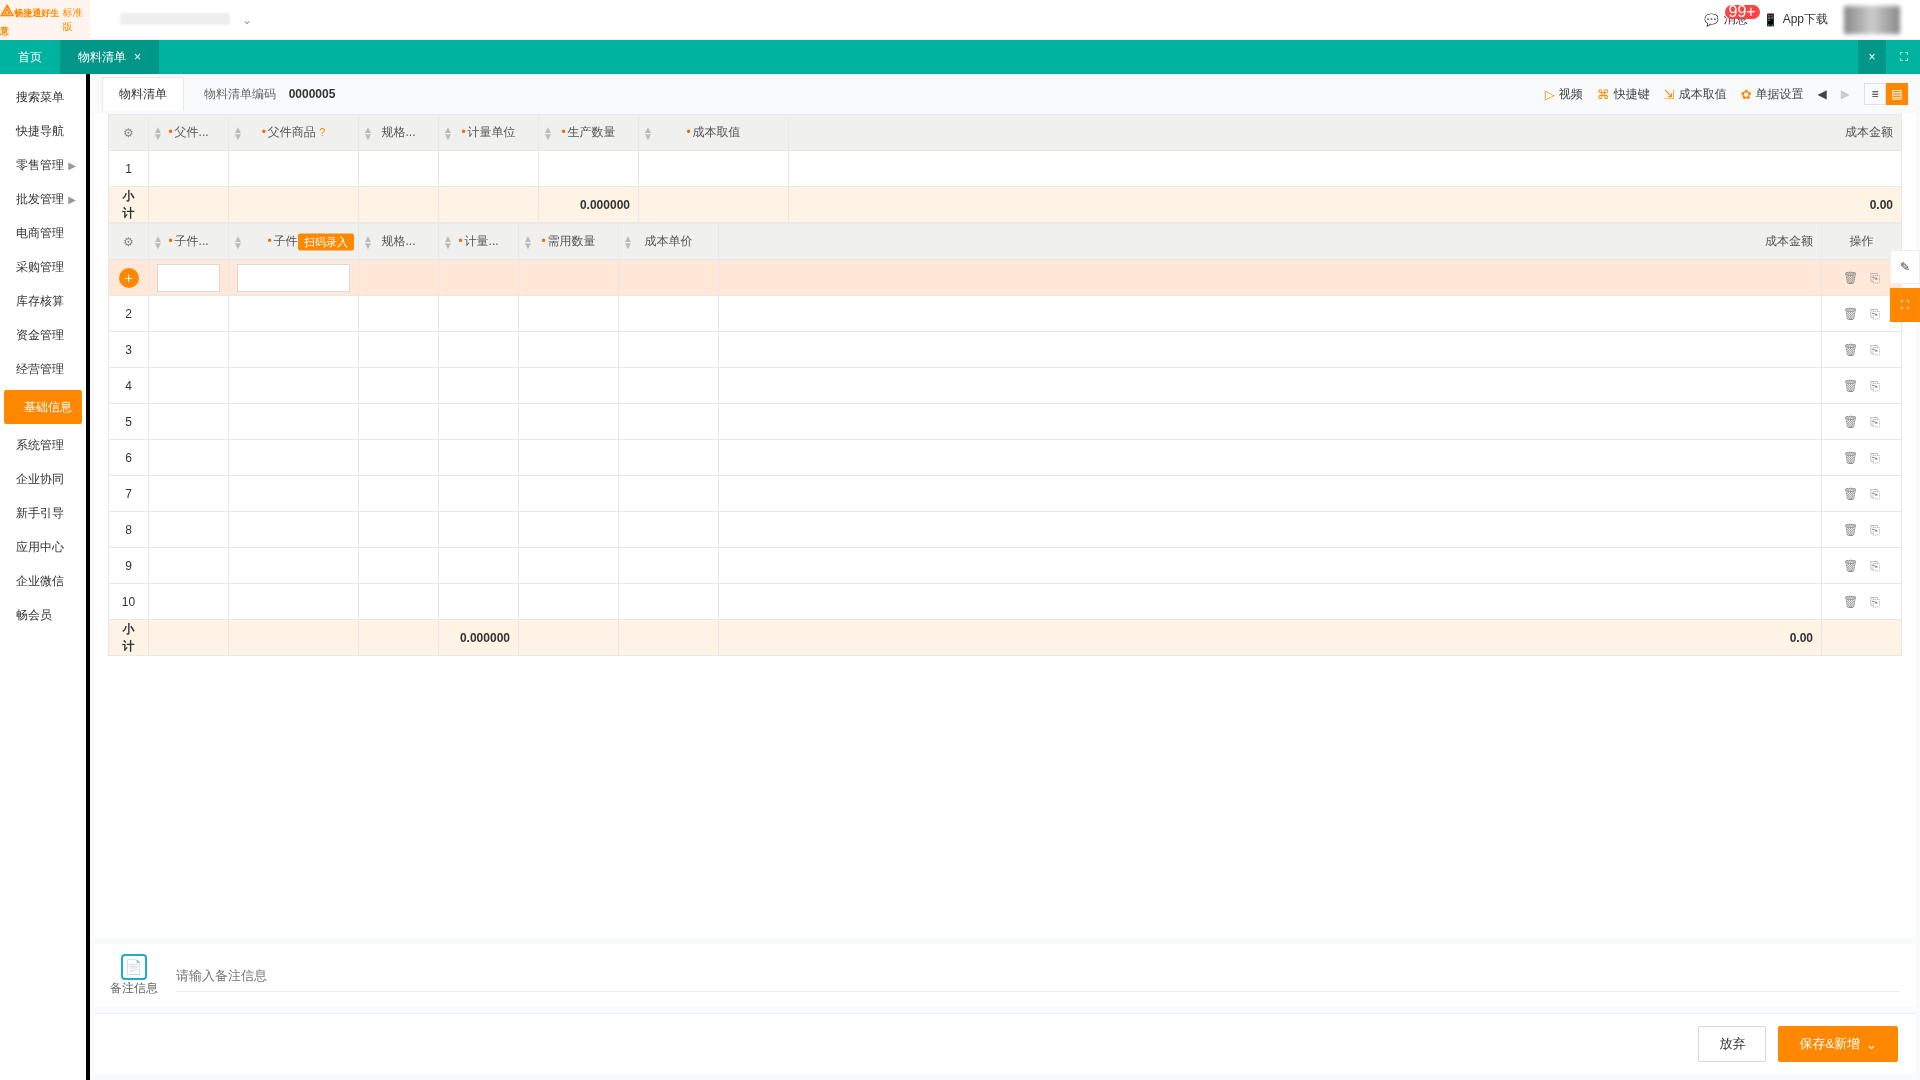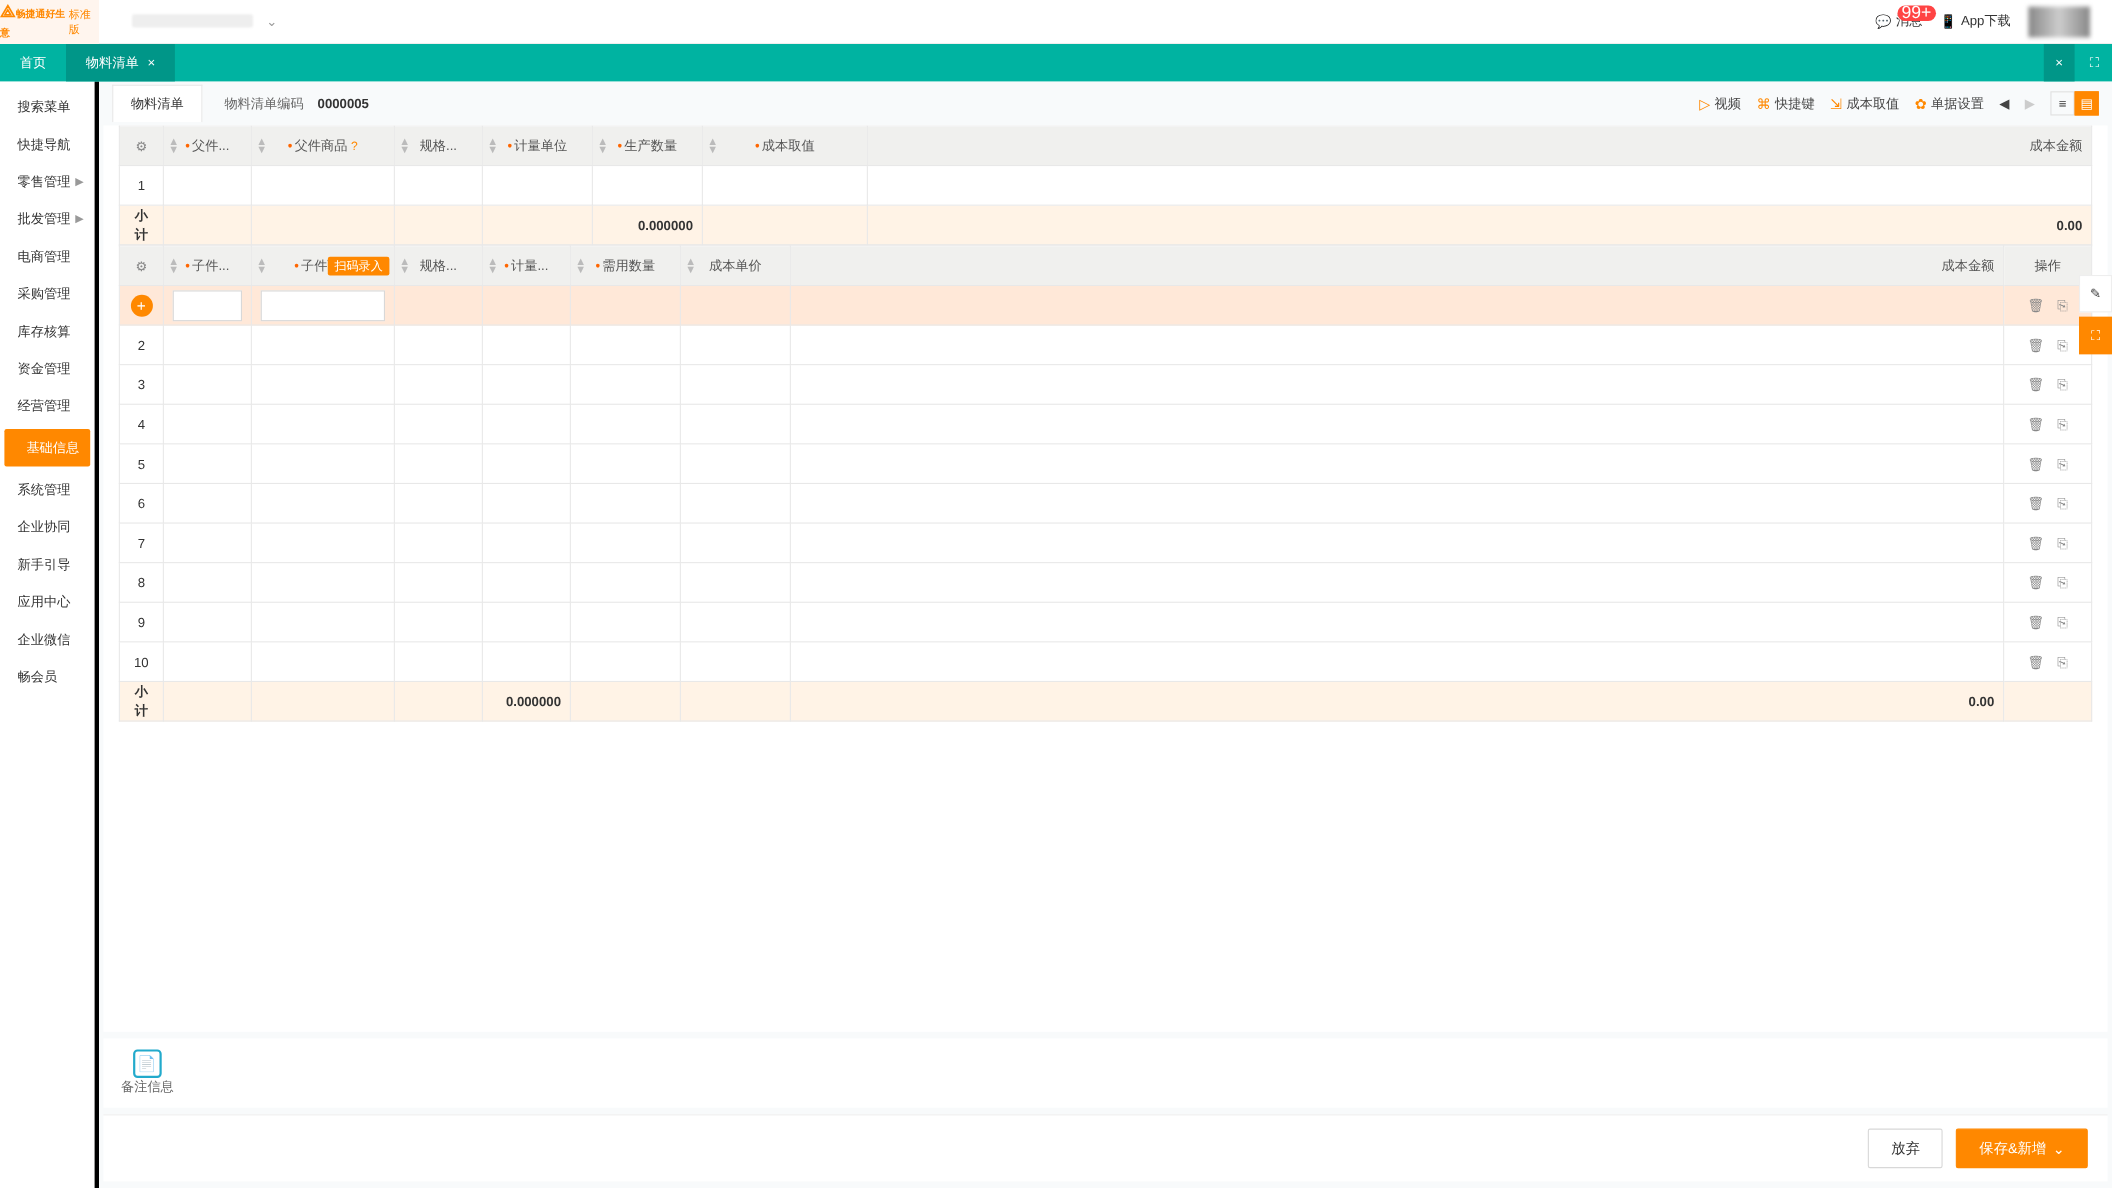--- a/index.html
+++ b/index.html
@@ -454,20 +454,21 @@
             </tr>
           </tbody>
       </table>
     </div>
 
     <div class="remark-row">
       <div class="remark-ico">
         <div class="ic">📄</div>
         <span>备注信息</span>
       </div>
+      <input class="remark-input" placeholder="请输入备注信息" style="">
     </div>
 
     <div class="bottom-actions">
       <div class="btn">放弃</div>
       <div class="btn btn-primary">
         <span>保存&amp;新增</span>
           <span>⌄</span>
       </div>
     </div>
   </div>

